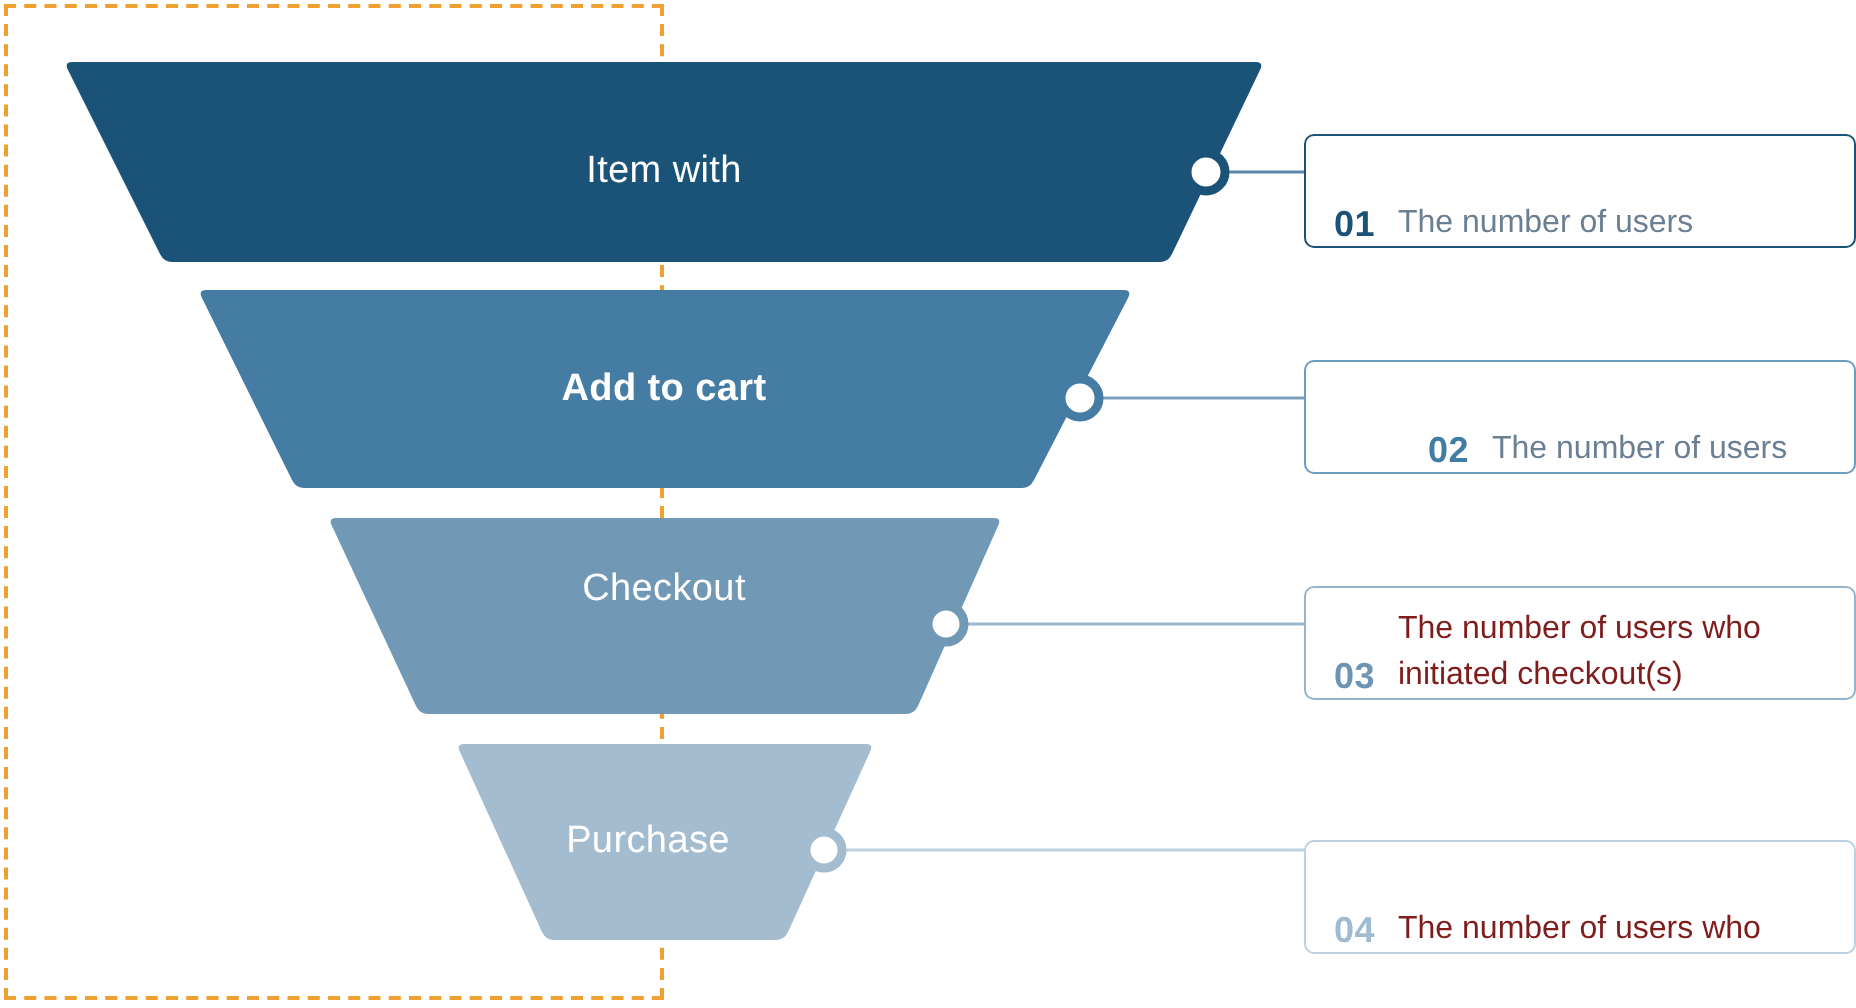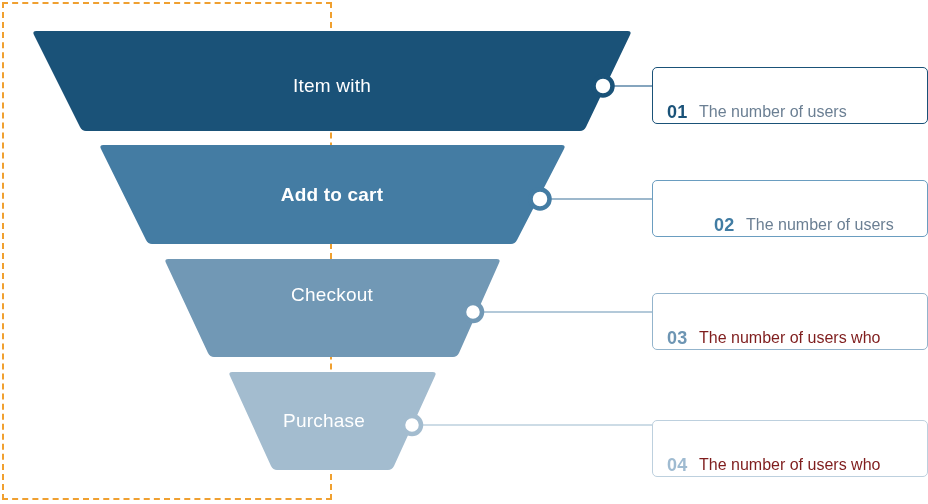--- a/index.html
+++ b/index.html
@@ -143,20 +143,21 @@
     <div class="info-num">02</div>
     <div class="info-text">
       <div>The number of users</div>
     </div>
   </div>
 
   <div class="info-box tone-3" style="top:293px;">
     <div class="info-num">03</div>
     <div class="info-text">
       <div>The number of users who</div>
+      <div>initiated checkout(s)</div>
     </div>
   </div>
 
   <div class="info-box tone-4" style="top:420px;">
     <div class="info-num">04</div>
     <div class="info-text">
       <div>The number of users who</div>
     </div>
   </div>
 

